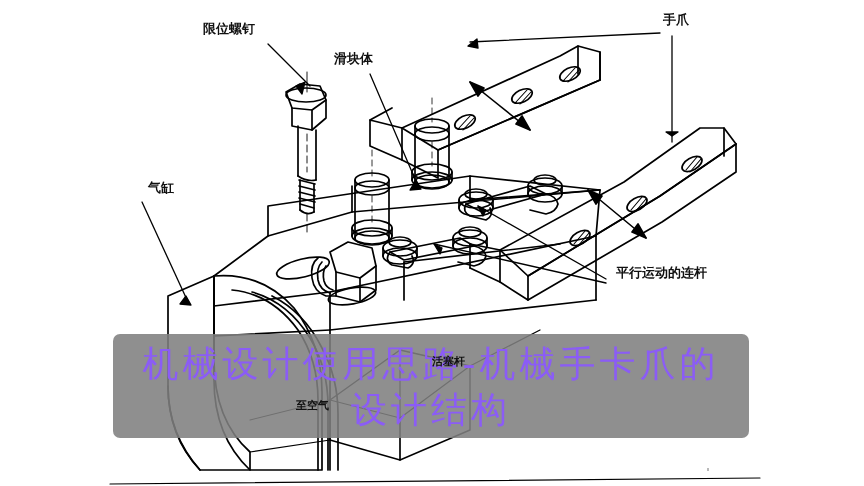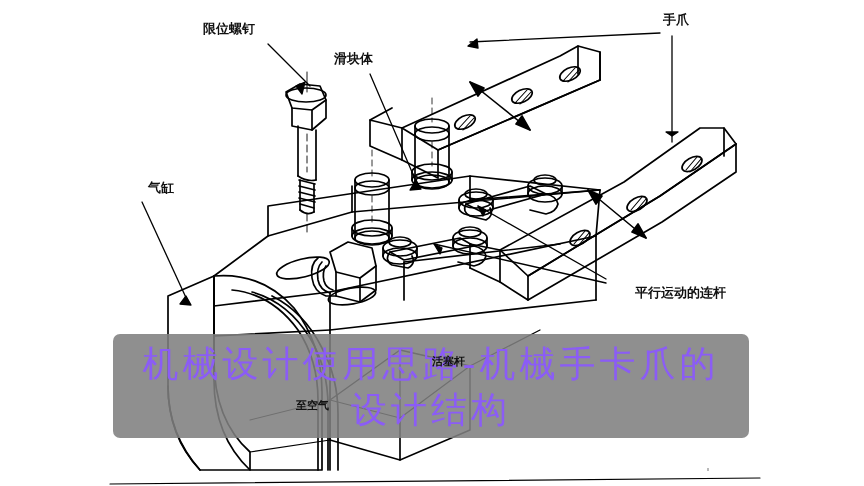--- a/index.html
+++ b/index.html
@@ -256,21 +256,21 @@
   </svg>
 
   <div class="ann" style="left:203px; top:20px;">限位螺钉</div>
 
   <div class="ann" style="left:334px; top:50px;">滑块体</div>
 
   <div class="ann" style="left:663px; top:11px;">手爪</div>
 
   <div class="ann" style="left:124px; top:179px;margin-left:24px;">气缸</div>
 
-  <div class="ann" style="left:635px; top:264px;margin-top:20px;">平行运动的连杆</div>
+  <div class="ann" style="left:616px; top:264px;">平行运动的连杆</div>
 
   <div class="ann ann-small" style="left:296px; top:374px; z-index:3;margin-top:24px;">至空气</div>
 
   <div class="ann ann-small" style="left:432px; top:354px; z-index:3;">活塞杆</div>
 
   <div id="title-overlay">
     <div id="title-line1">机械设计使用思路-机械手卡爪的</div>
     <div id="title-line2">设计结构</div>
   </div>
 

